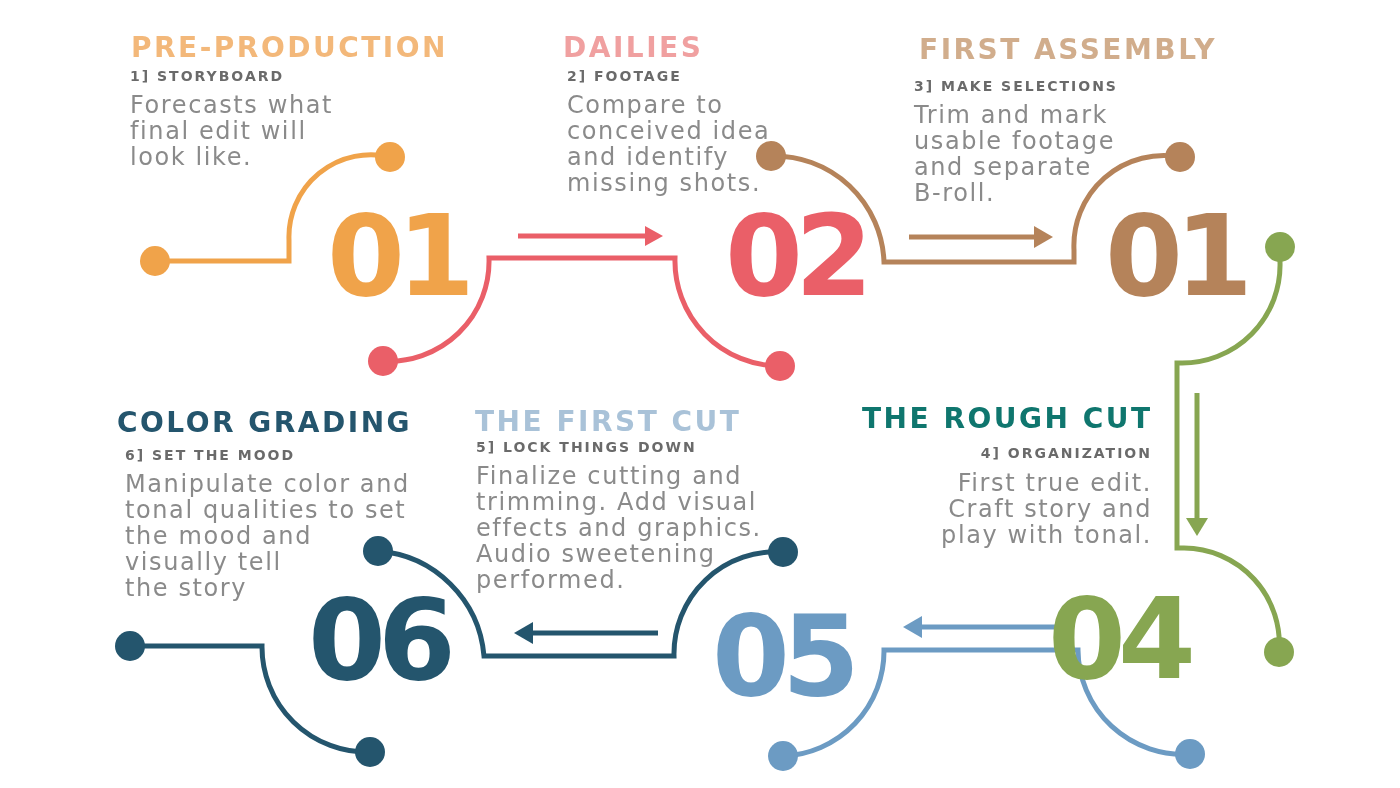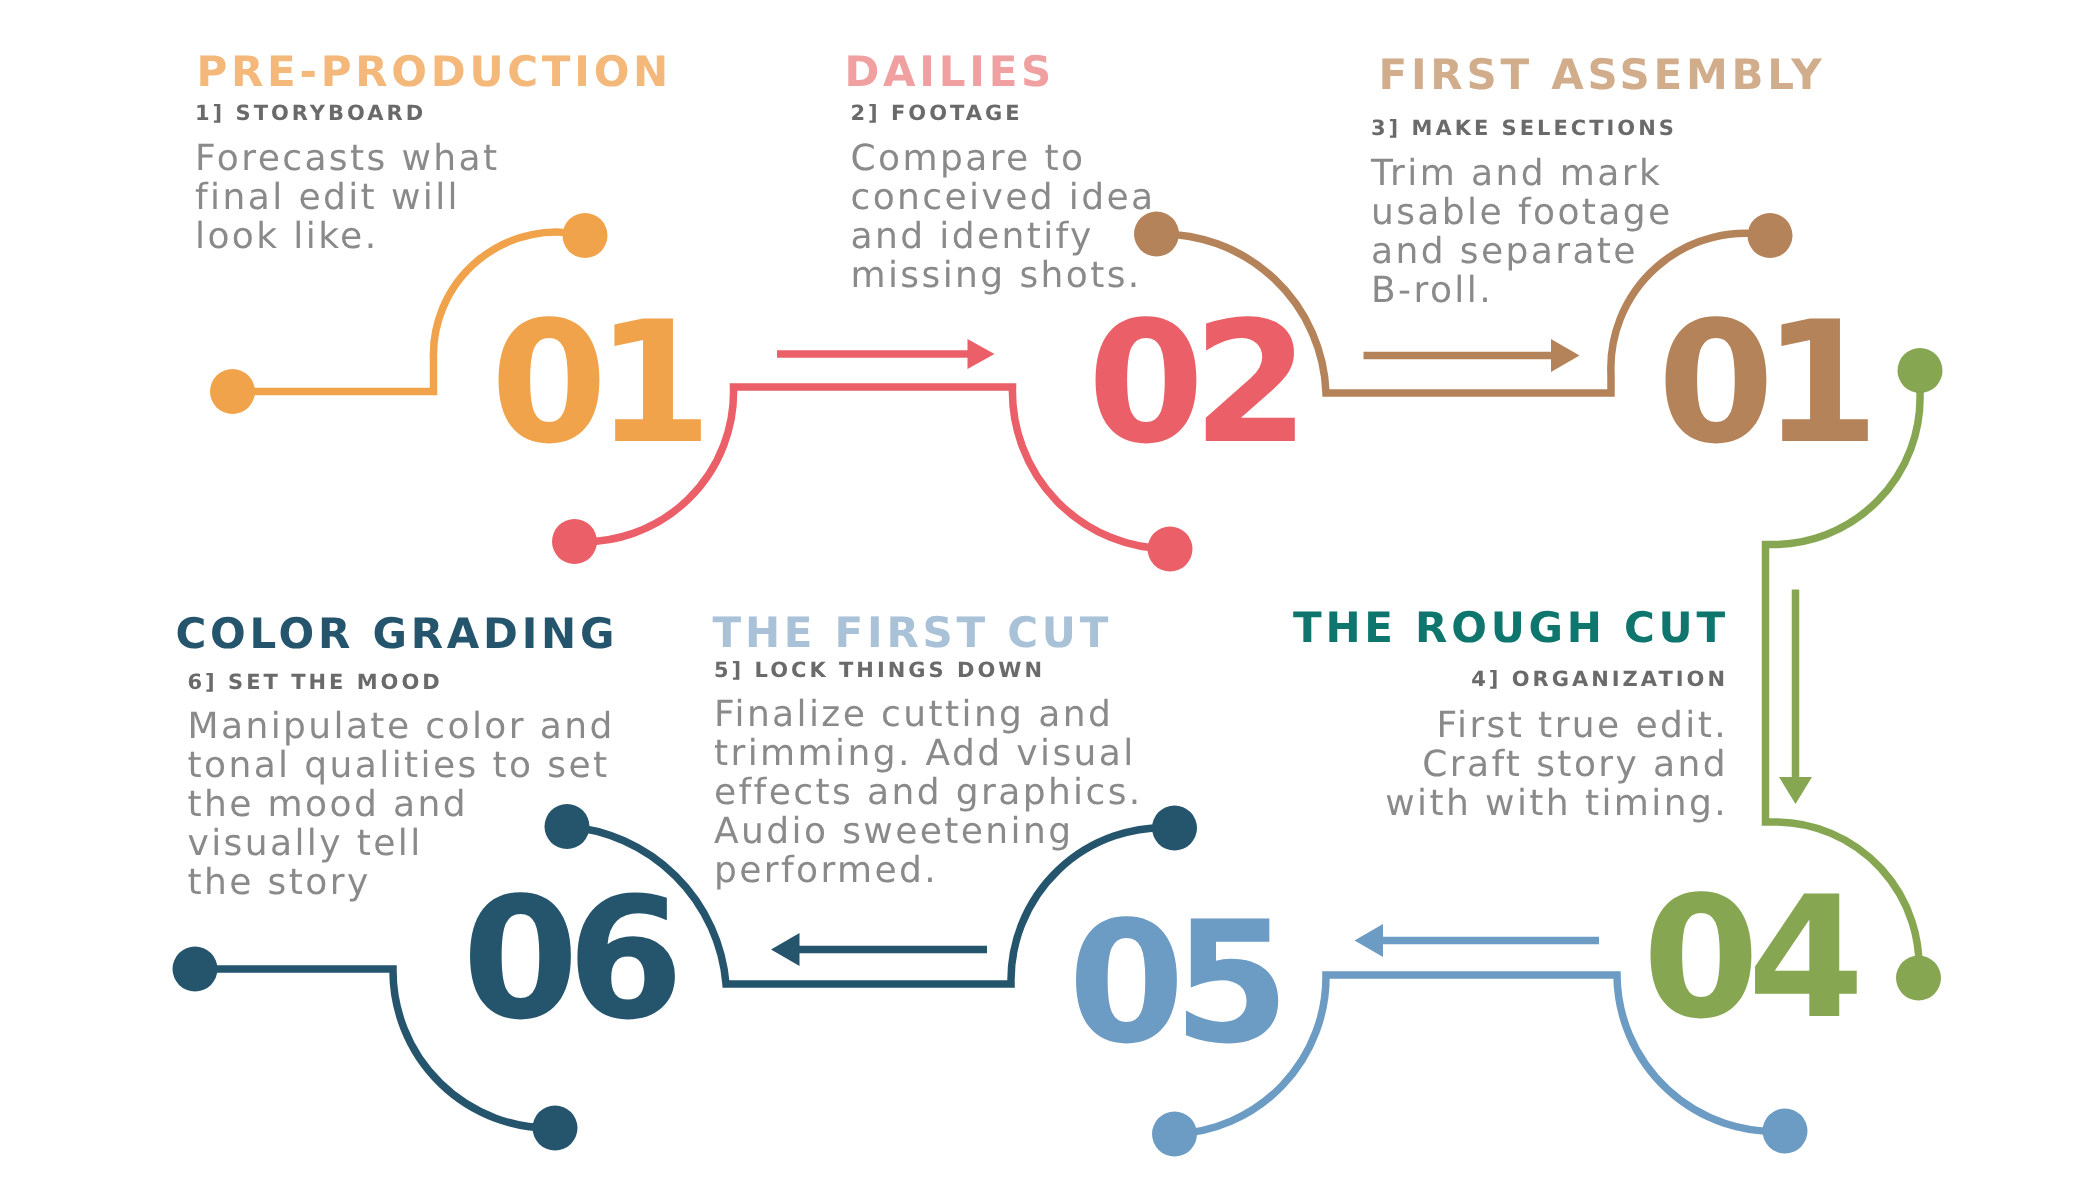--- a/index.html
+++ b/index.html
@@ -93,22 +93,22 @@
 and separate
 B-roll.</div>
   <div class="num" style="left:1105px; top:200px; color:#b5835a;">01</div>
 </div>
 
 <div>
   <div class="stage-title" style="left:862px; top:405px; color:#0f766e;">THE ROUGH CUT</div>
   <div class="step-title right" style="right:248px; top:446px;text-align:right;">4] ORGANIZATION</div>
   <div class="desc right" style="right:248px; top:470px;">First true edit.
 Craft story and
-with with timing.</div>
-  <div class="num" style="left:1095px; top:583px; color:#87a651;">04</div>
+play with tonal.</div>
+  <div class="num" style="left:1048px; top:583px; color:#87a651;">04</div>
 </div>
 
 <div>
   <div class="stage-title" style="left:475px; top:408px; color:#a9c2d8;">THE FIRST CUT</div>
   <div class="step-title" style="left:476px; top:440px;">5] LOCK THINGS DOWN</div>
   <div class="desc" style="left:476px; top:463px;">Finalize cutting and
 trimming. Add visual
 effects and graphics.
 Audio sweetening
 performed.</div>

